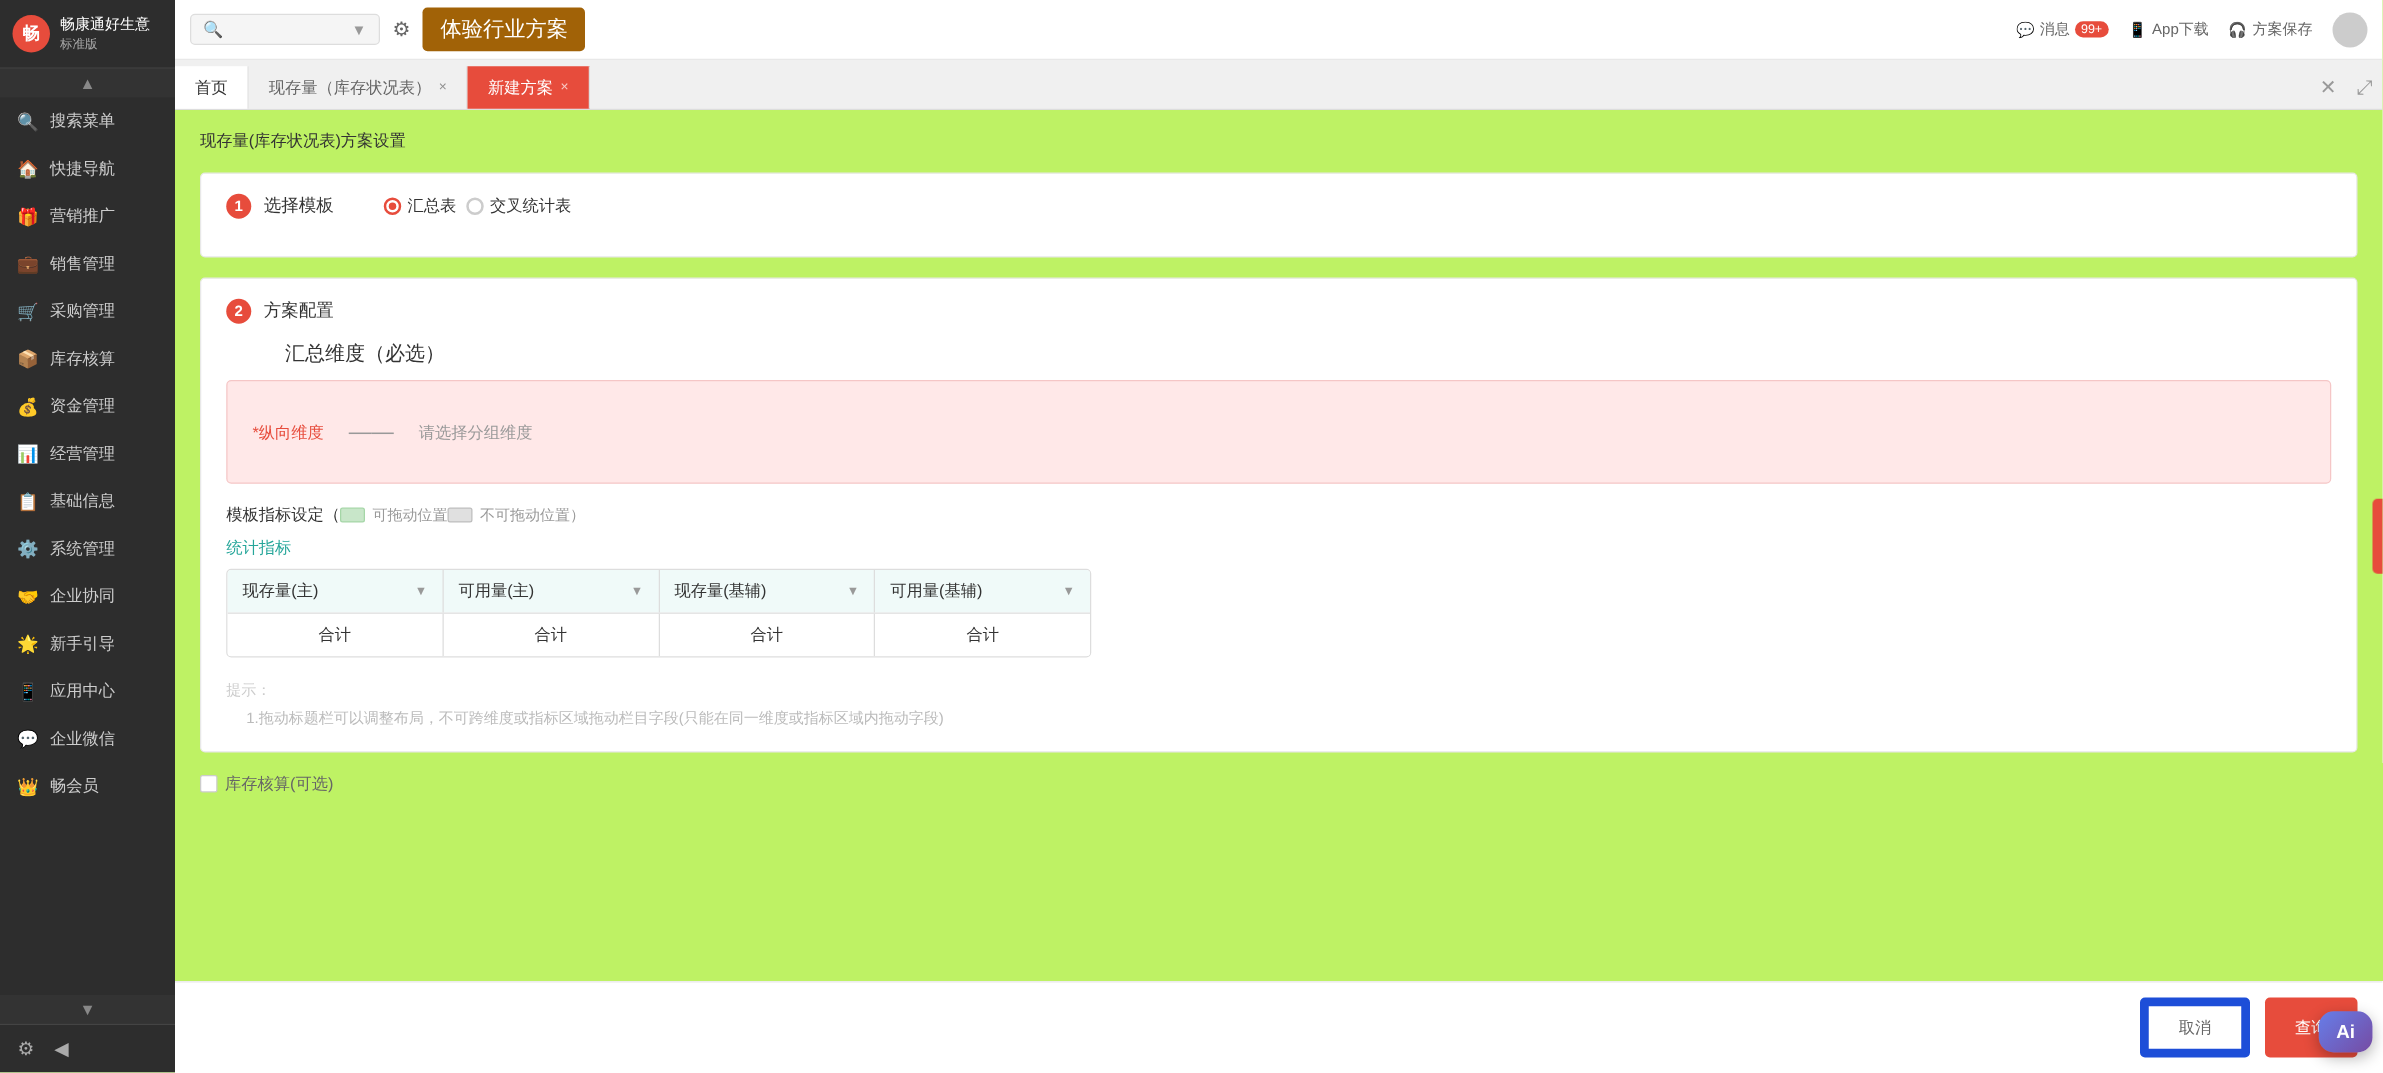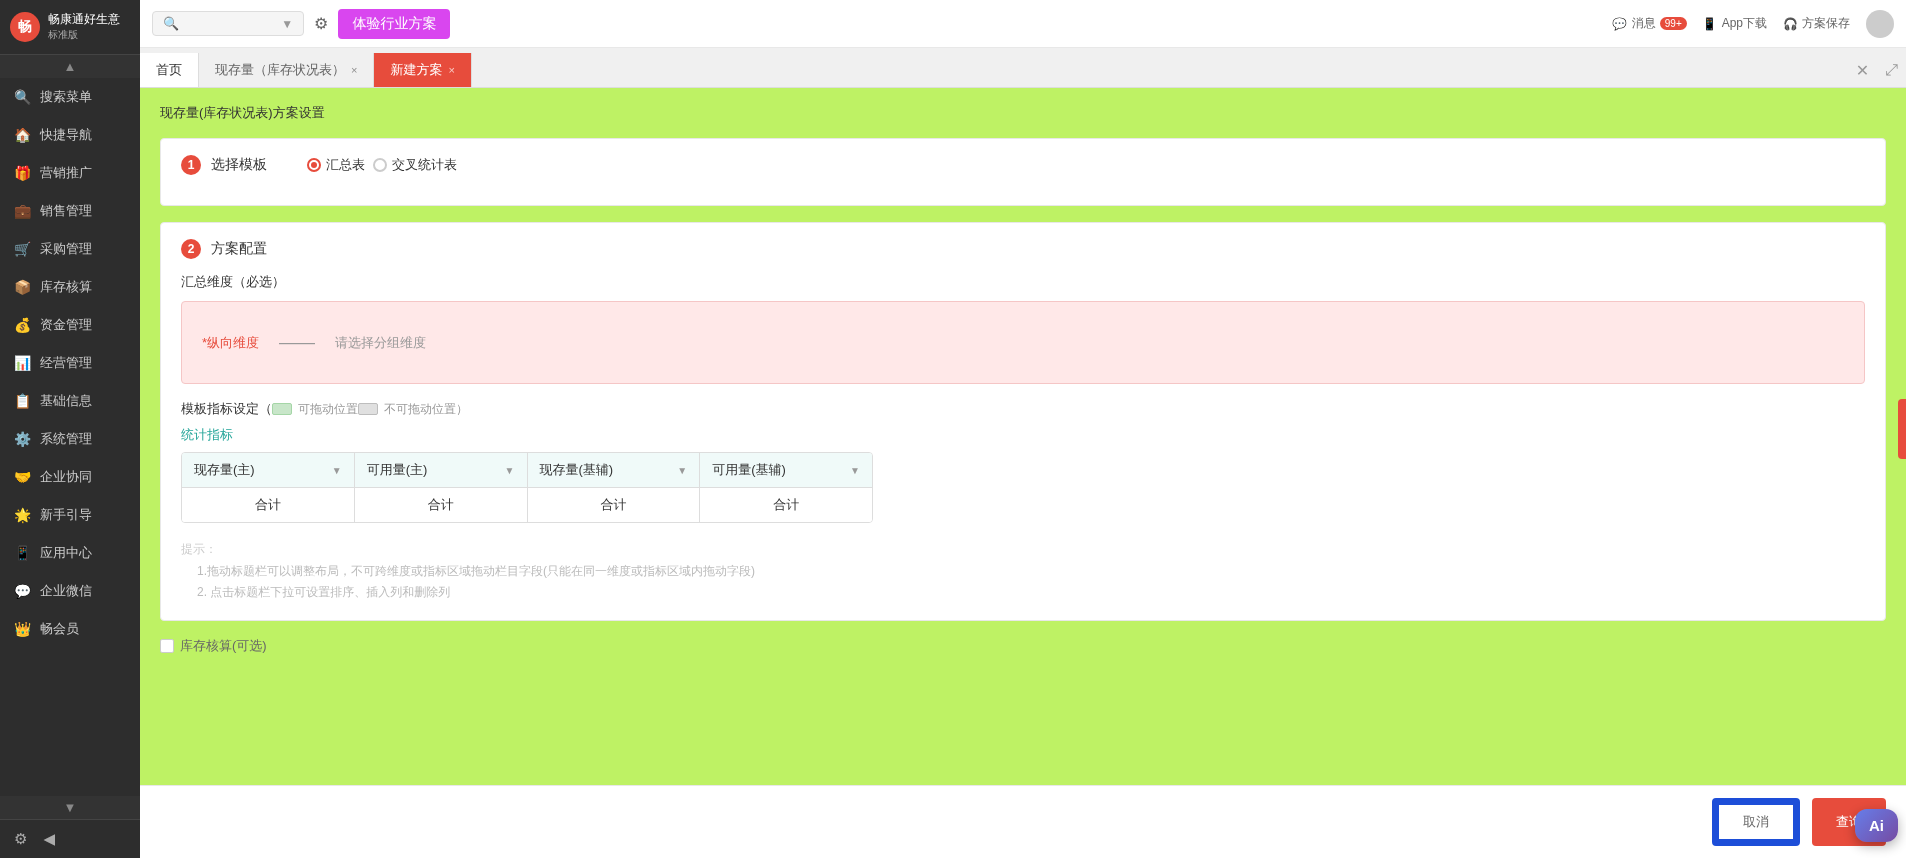--- a/index.html
+++ b/index.html
@@ -125,26 +125,26 @@
       color: #999;
       font-size: 12px;
       cursor: pointer;
     }
     .topbar-gear {
       color: #666;
       cursor: pointer;
       font-size: 16px;
     }
     .topbar-industry-btn {
-      background: #d946ef;
+      background: #a16207;
       color: white;
       border: none;
       border-radius: 4px;
       padding: 6px 14px;
-      font-size: 14px;
+      font-size: 17px;
       cursor: pointer;
     }
     .topbar-spacer { flex: 1; }
     .topbar-right {
       display: flex;
       align-items: center;
       gap: 16px;
     }
     .topbar-right-item {
       display: flex;
@@ -287,23 +287,24 @@
     .radio-dot.selected::after {
       content: '';
       width: 6px;
       height: 6px;
       border-radius: 50%;
       background: #e74c3c;
     }
 
     
     .subsection-label {
-      font-size: 13px;
+      font-size: 16px;
       color: #333;
       margin-bottom: 10px;
+      margin-left: 47px;
     }
     .dimension-box {
       background: #ffe8e8;
       border: 1px solid #f5c6c6;
       border-radius: 4px;
       padding: 30px 20px;
       margin-bottom: 16px;
       display: flex;
       align-items: center;
       gap: 20px;
@@ -716,21 +717,20 @@
             <div class="stats-cell">合计</div>
             <div class="stats-cell">合计</div>
             <div class="stats-cell">合计</div>
           </div>
         </div>
       </div>
 
       <div class="tips-section">
         <span class="tips-title">提示：</span>
         <div class="tip-item">1.拖动标题栏可以调整布局，不可跨维度或指标区域拖动栏目字段(只能在同一维度或指标区域内拖动字段)</div>
-        <div class="tip-item">2. 点击标题栏下拉可设置排序、插入列和删除列</div>
       </div>
     </div>
 
     <div class="save-option">
       <div class="checkbox-box"></div>
       <span>库存核算(可选)</span>
     </div>
 
     <div style="height: 60px;"></div>
   </div>

